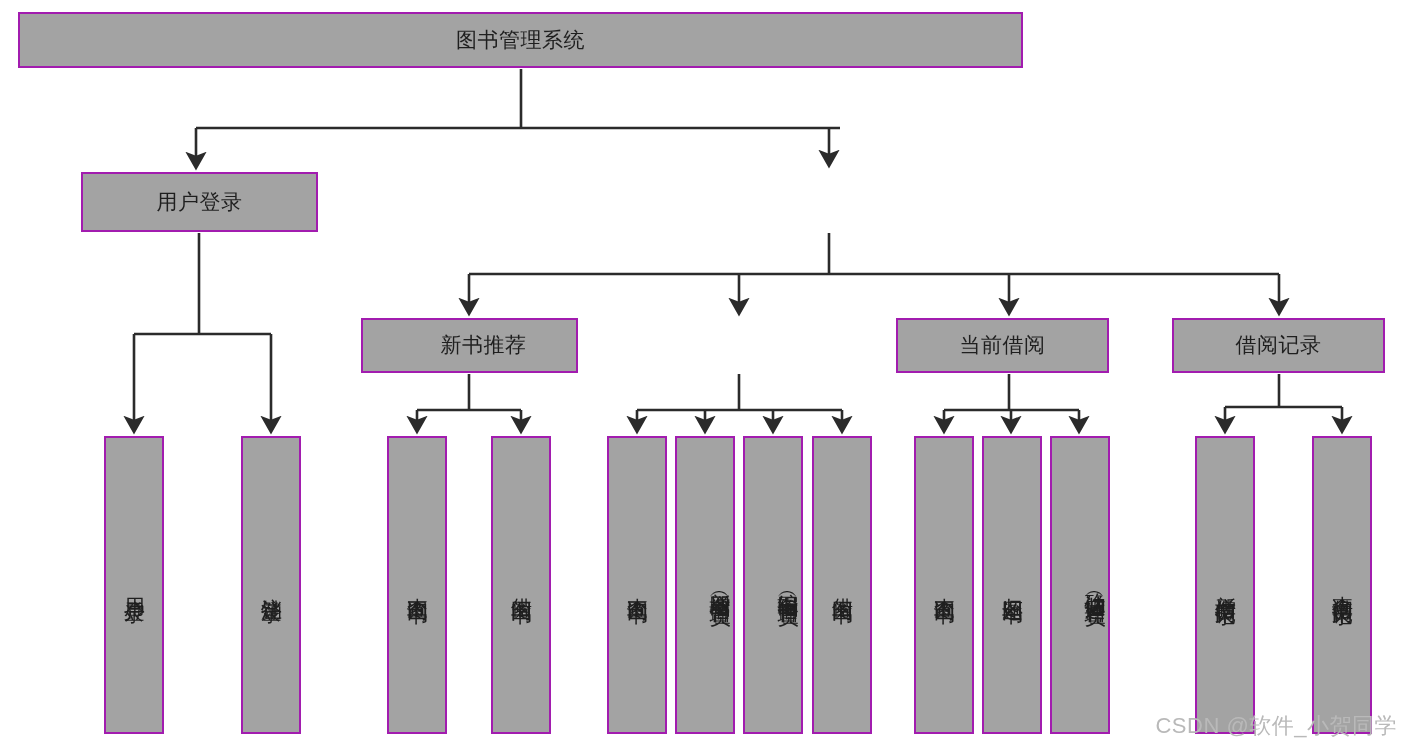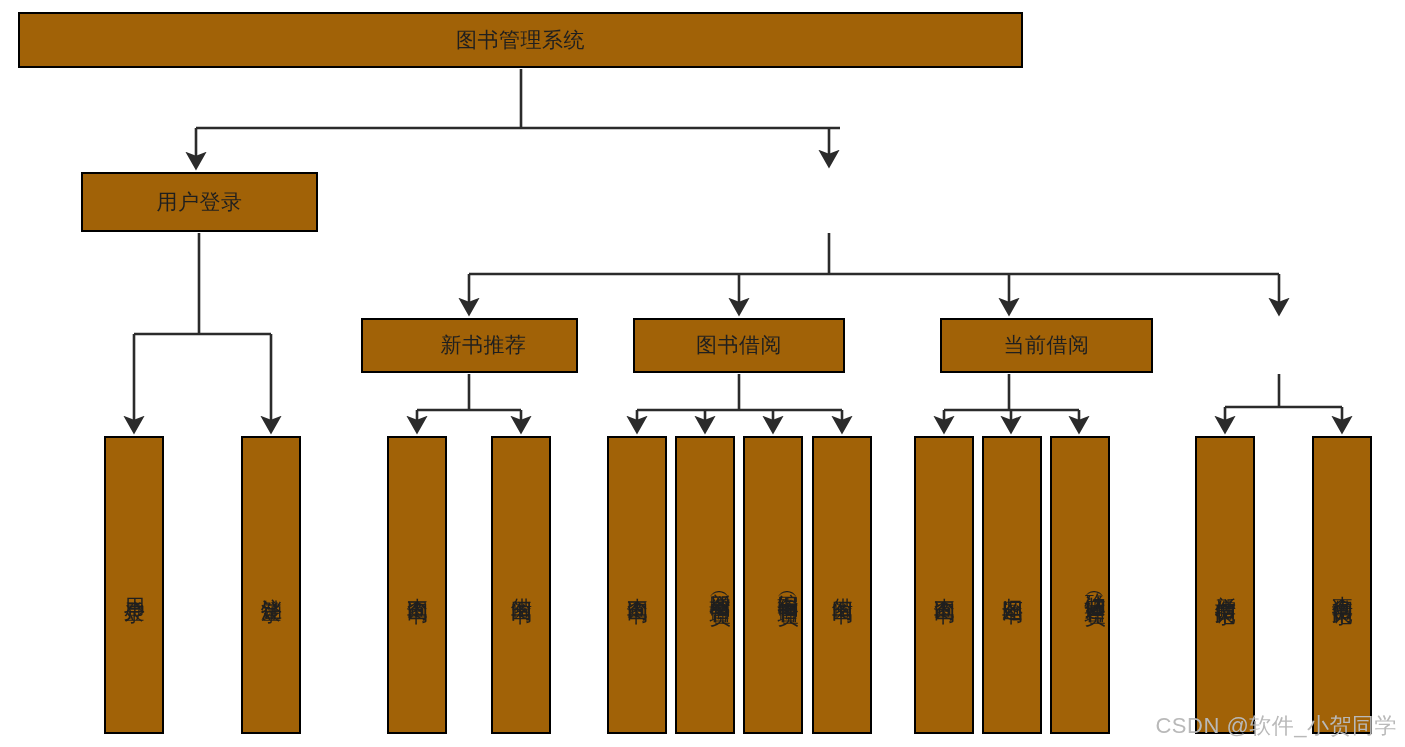--- a/index.html
+++ b/index.html
@@ -23,22 +23,22 @@
     position: absolute;
     left: 0;
     top: 0;
     width: 1405px;
     height: 747px;
     pointer-events: none;
   }
   .node {
     position: absolute;
     box-sizing: border-box;
-    border: 2px solid #000000;
-    background: #a16207;
+    border: 2px solid #a21caf;
+    background: #a3a3a3;
     display: flex;
     align-items: center;
     justify-content: center;
     text-align: center;
     color: #1f1f1f;
     line-height: 1.28;
     letter-spacing: 0.5px;
   }
   .node.h {
     font-size: 21px;
@@ -135,28 +135,28 @@
 
   <div class="node h" style="left:81px; top:172px; width:237px; height:60px;">
     <span class="node-label">用户登录</span>
   </div>
 
 
   <div class="node h" style="left:361px; top:318px; width:217px; height:55px;padding-left:28px;">
     <span class="node-label">新书推荐</span>
   </div>
 
-  <div class="node h" style="left:633px; top:318px; width:212px; height:55px;">
-    <span class="node-label">图书借阅</span>
-  </div>
-
-  <div class="node h" style="left:940px; top:318px; width:213px; height:55px;">
+
+  <div class="node h" style="left:896px; top:318px; width:213px; height:55px;">
     <span class="node-label">当前借阅</span>
   </div>
 
+  <div class="node h" style="left:1172px; top:318px; width:213px; height:55px;">
+    <span class="node-label">借阅记录</span>
+  </div>
 
   <div class="node v mid" style="left:104px; top:436px; width:60px; height:298px;">
     <span class="node-label">用户登录</span>
   </div>
 
   <div class="node v mid" style="left:241px; top:436px; width:60px; height:298px;">
     <span class="node-label">注销登录</span>
   </div>
 
   <div class="node v mid" style="left:387px; top:436px; width:60px; height:298px;">

